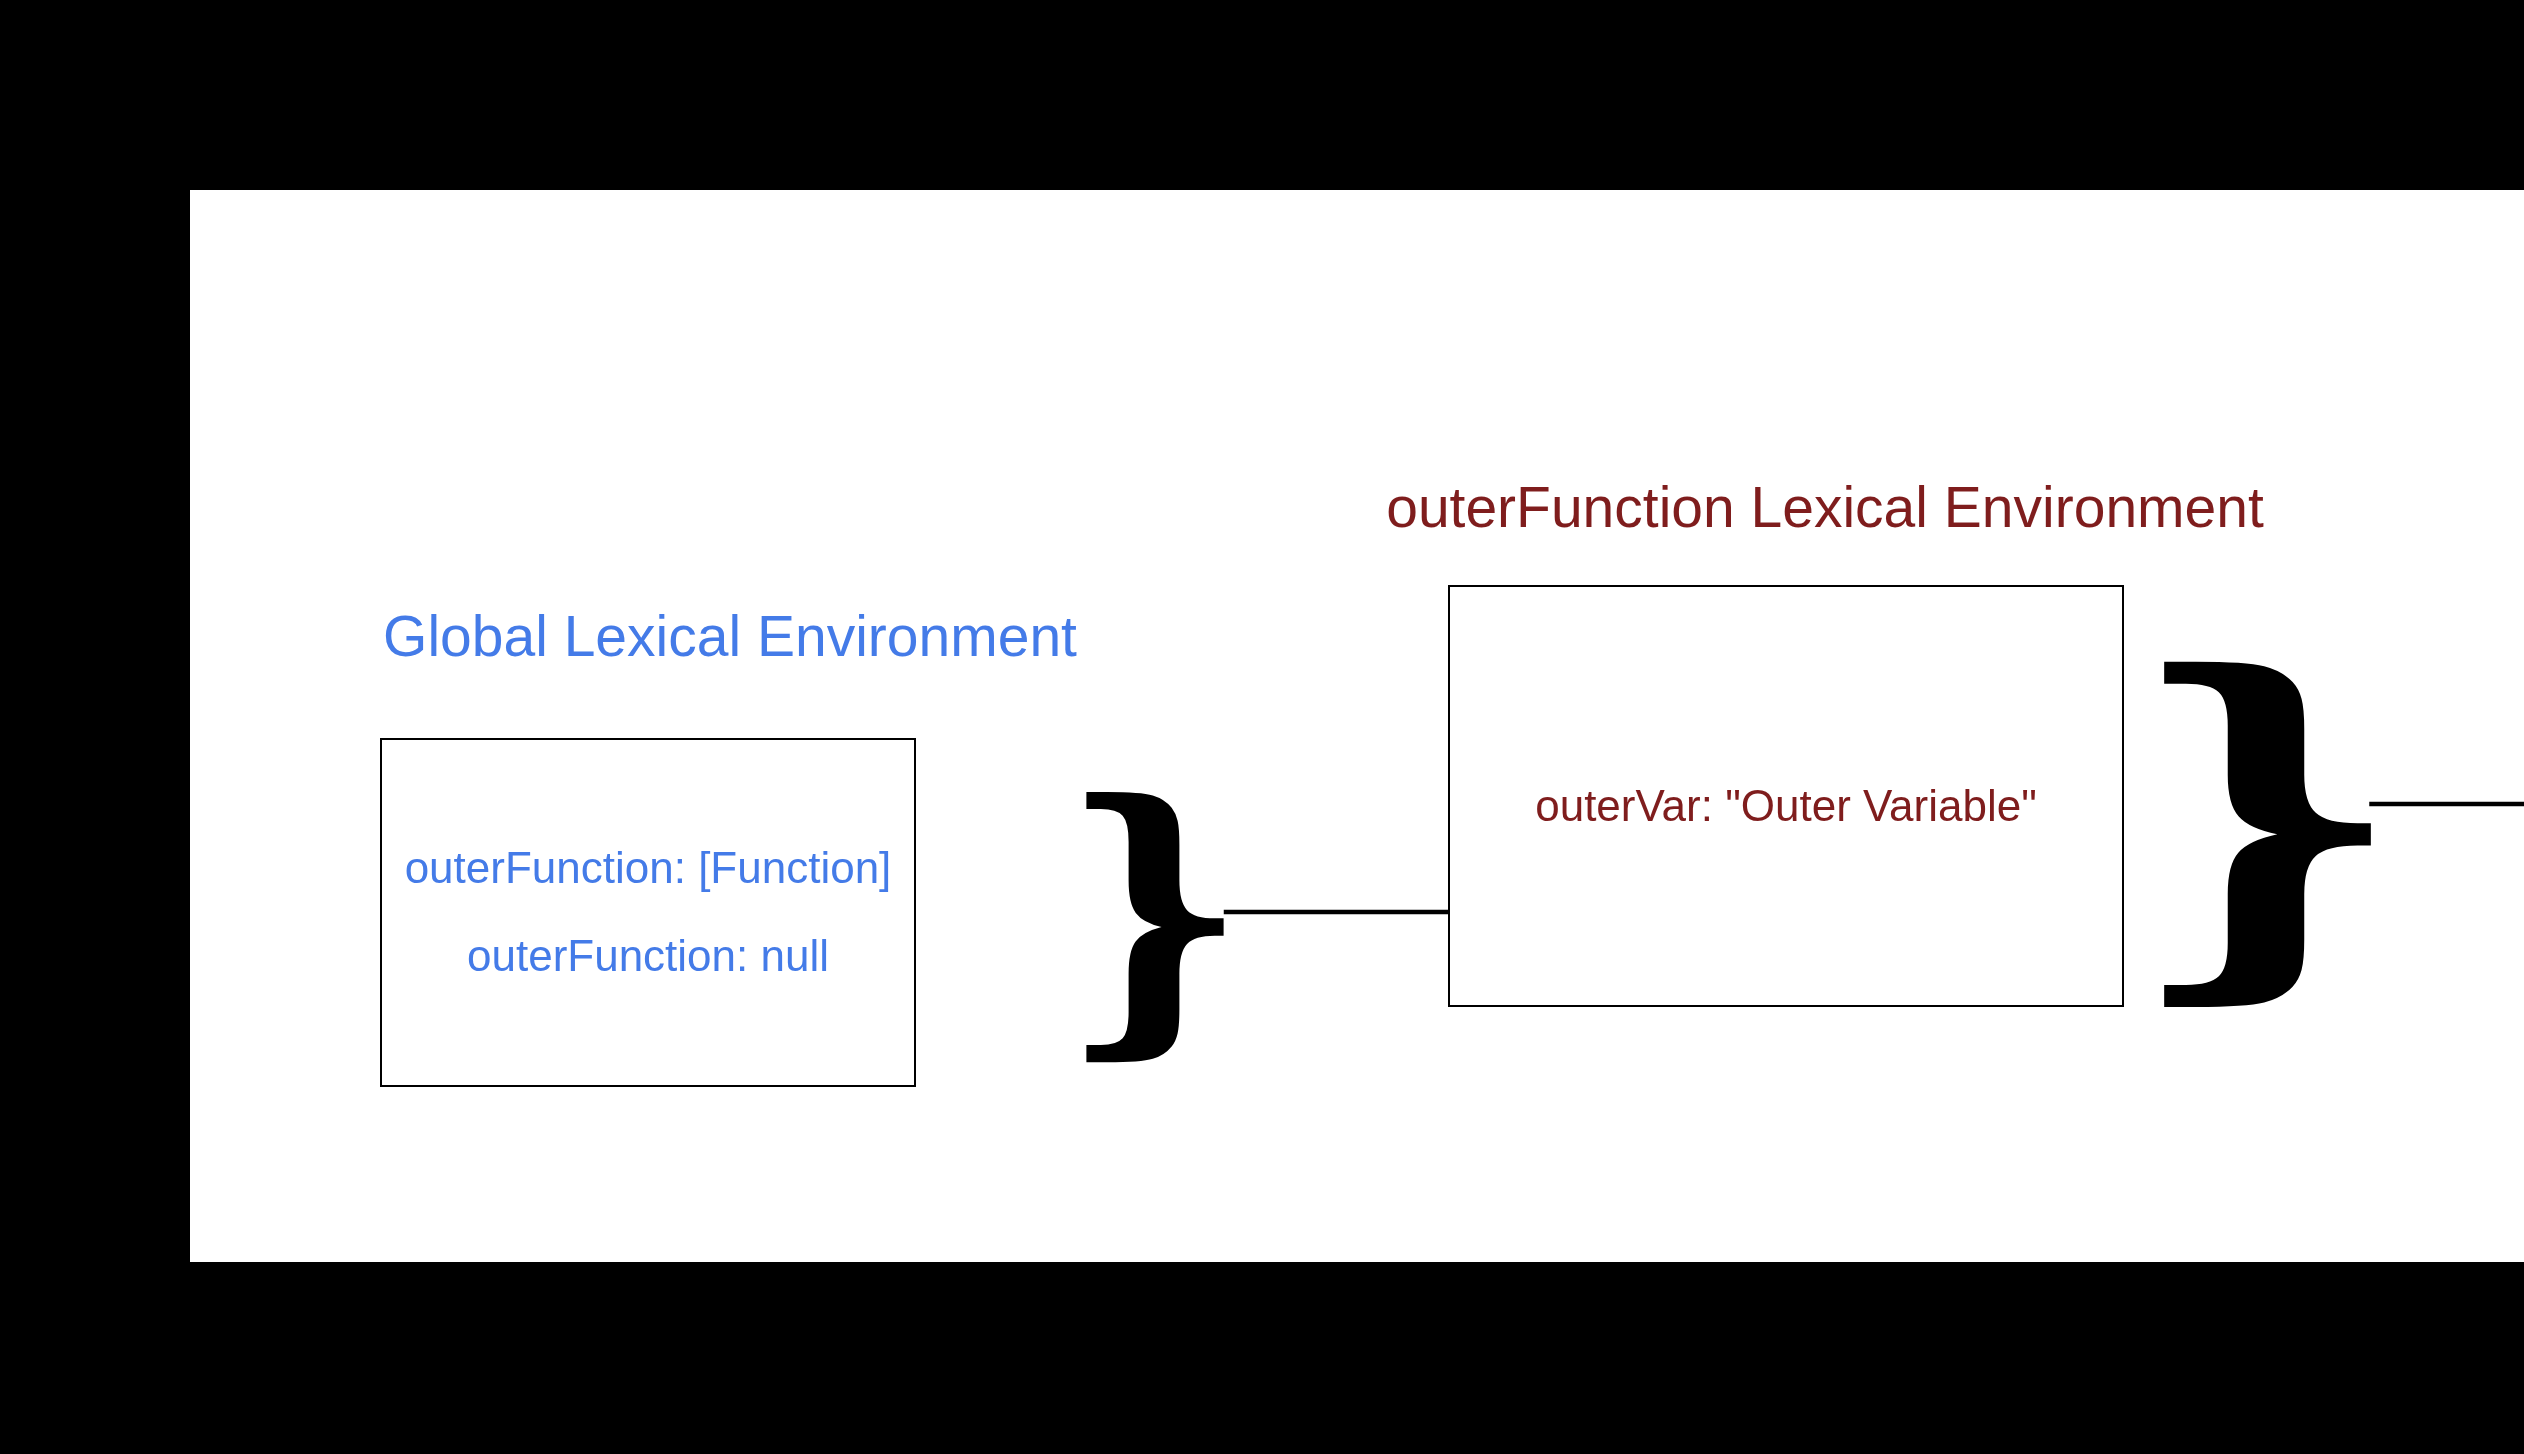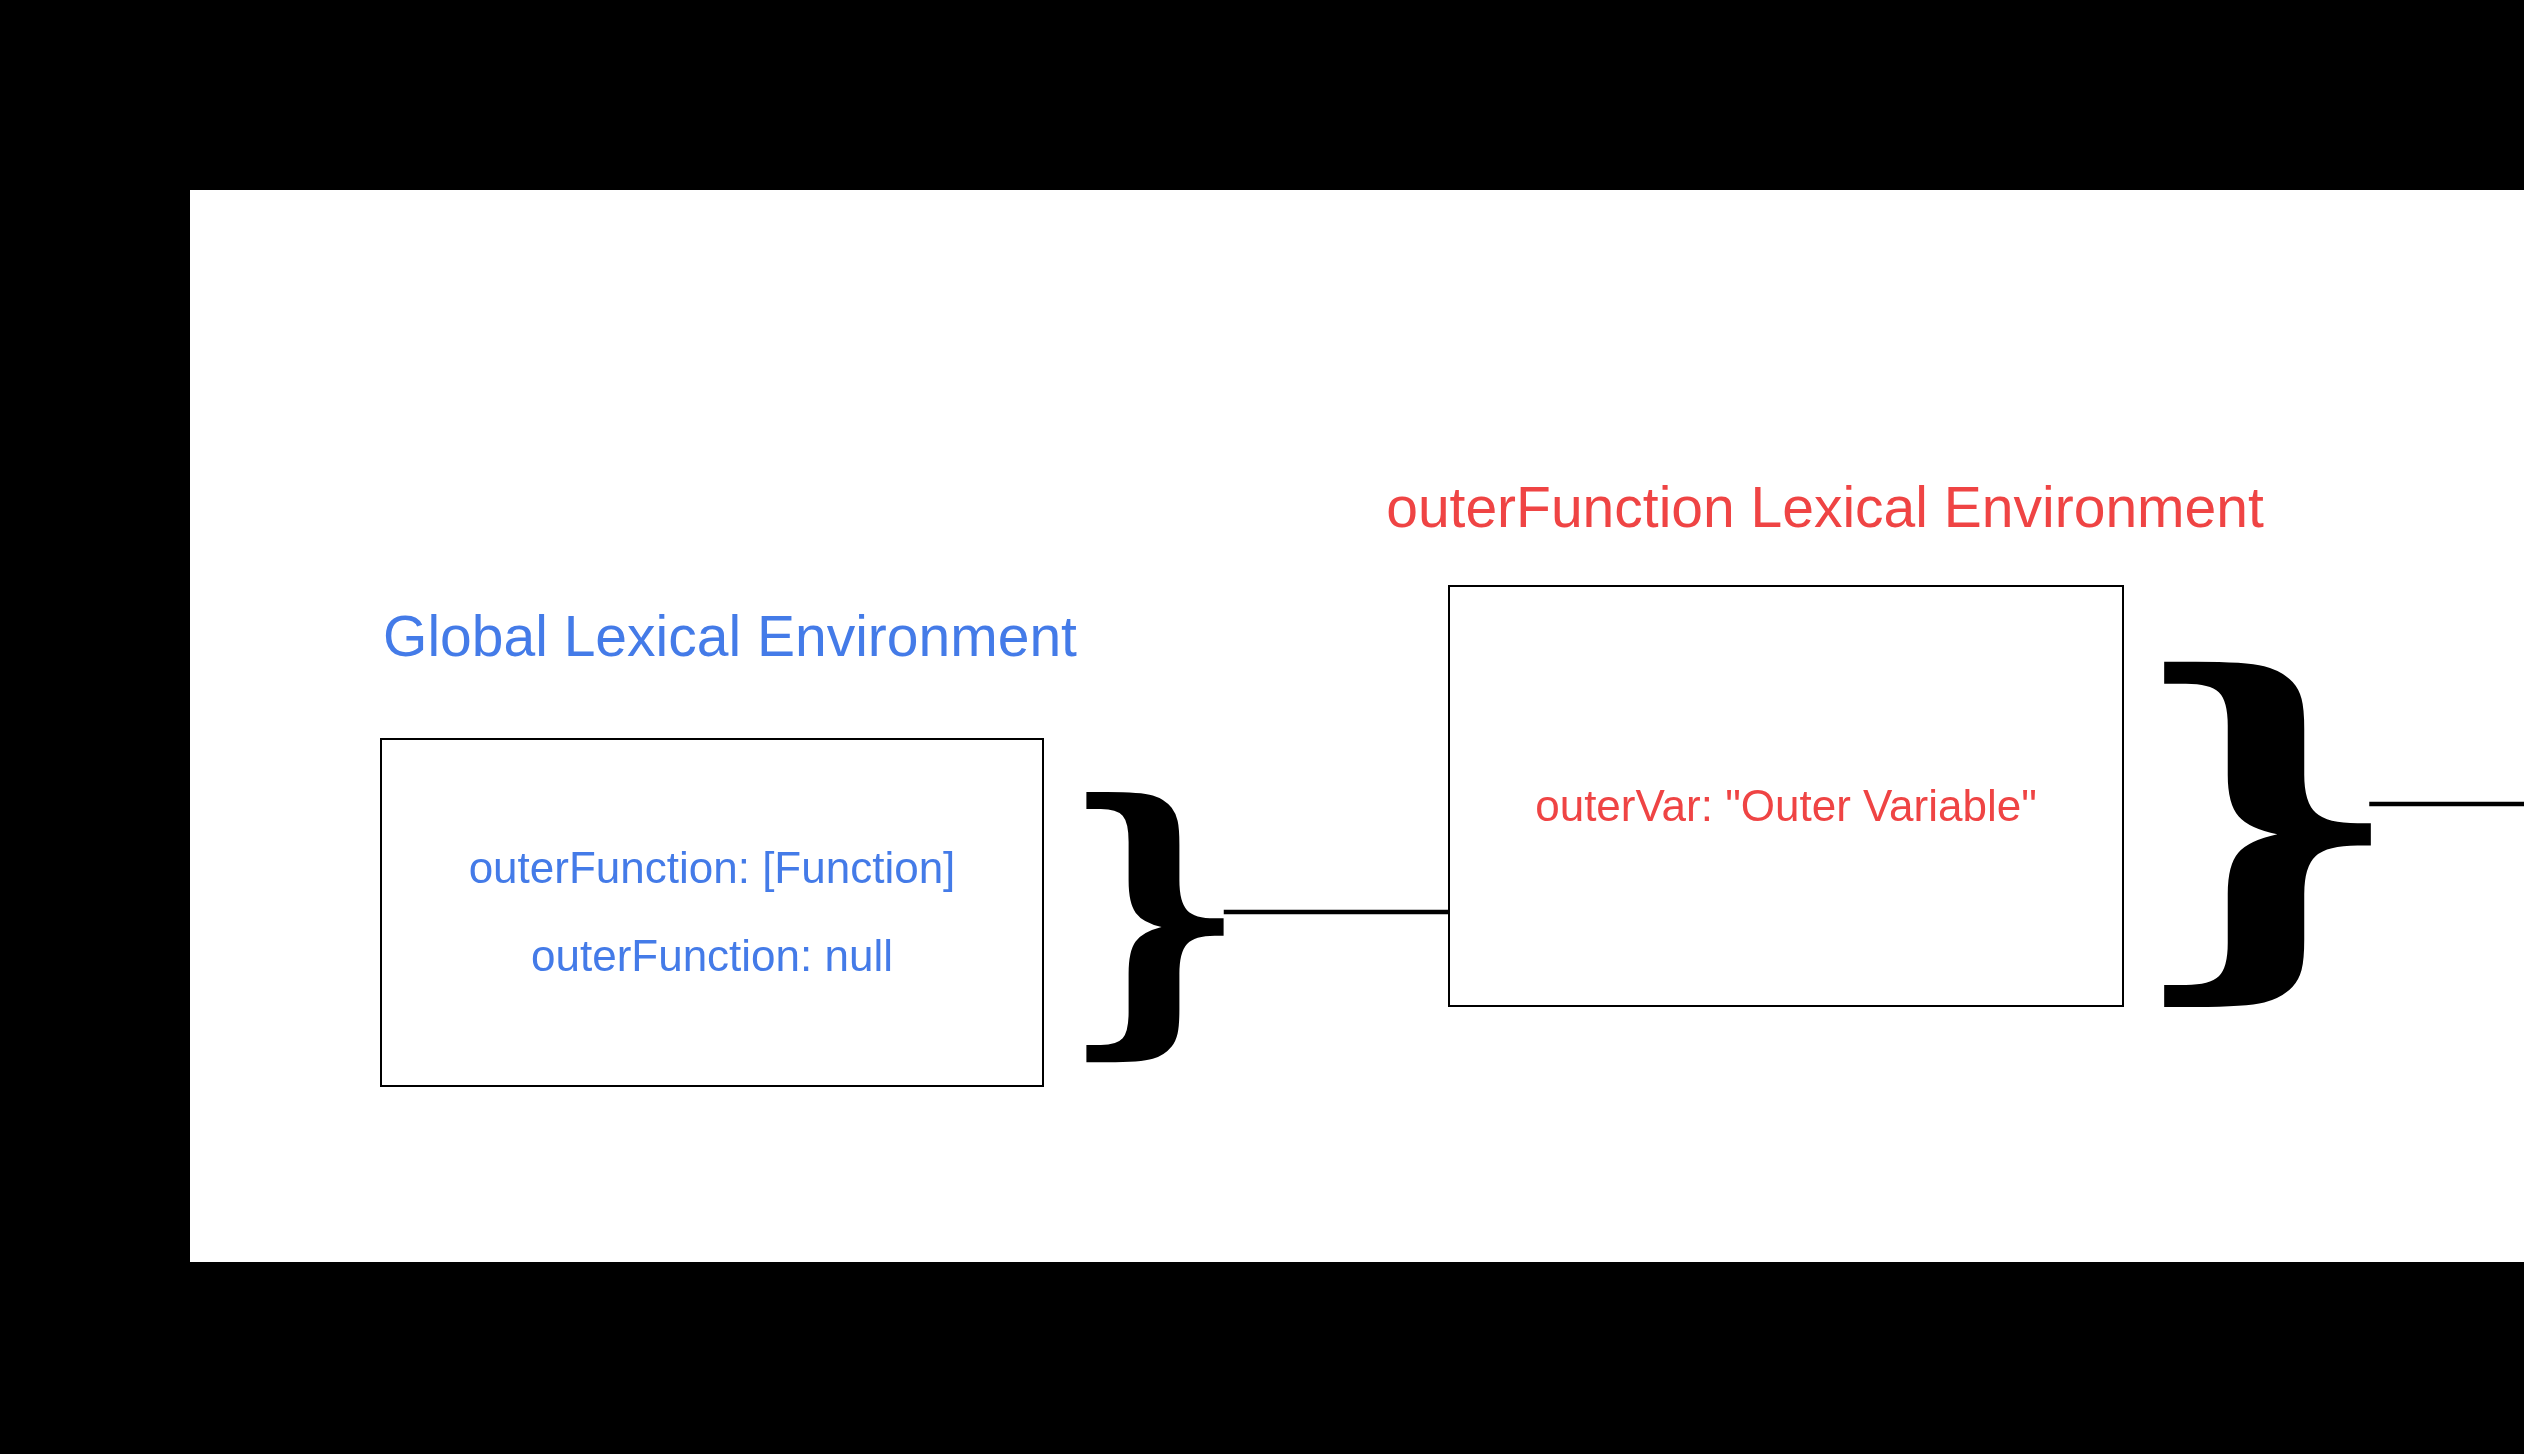--- a/index.html
+++ b/index.html
@@ -43,25 +43,25 @@
     justify-content: center;
   }
 
   .env-entry {
     font-size: 44px;
     line-height: 1.15;
     white-space: nowrap;
   }
 
   .c-blue  { color: #447be8; }
-  .c-green { color: #ef4444; }
+  .c-green { color: #7f1d1d; }
 
   #box-global {
     left: 190px; top: 548px;
-    width: 664px; height: 349px;
+    width: 536px; height: 349px;
     gap: 37px;
   }
   #box-outer {
     left: 1258px; top: 395px;
     width: 676px; height: 422px;
     gap: 56px;
     padding-top: 20px;
   }
 
   #title-global { left: 540px; top: 446px; }

